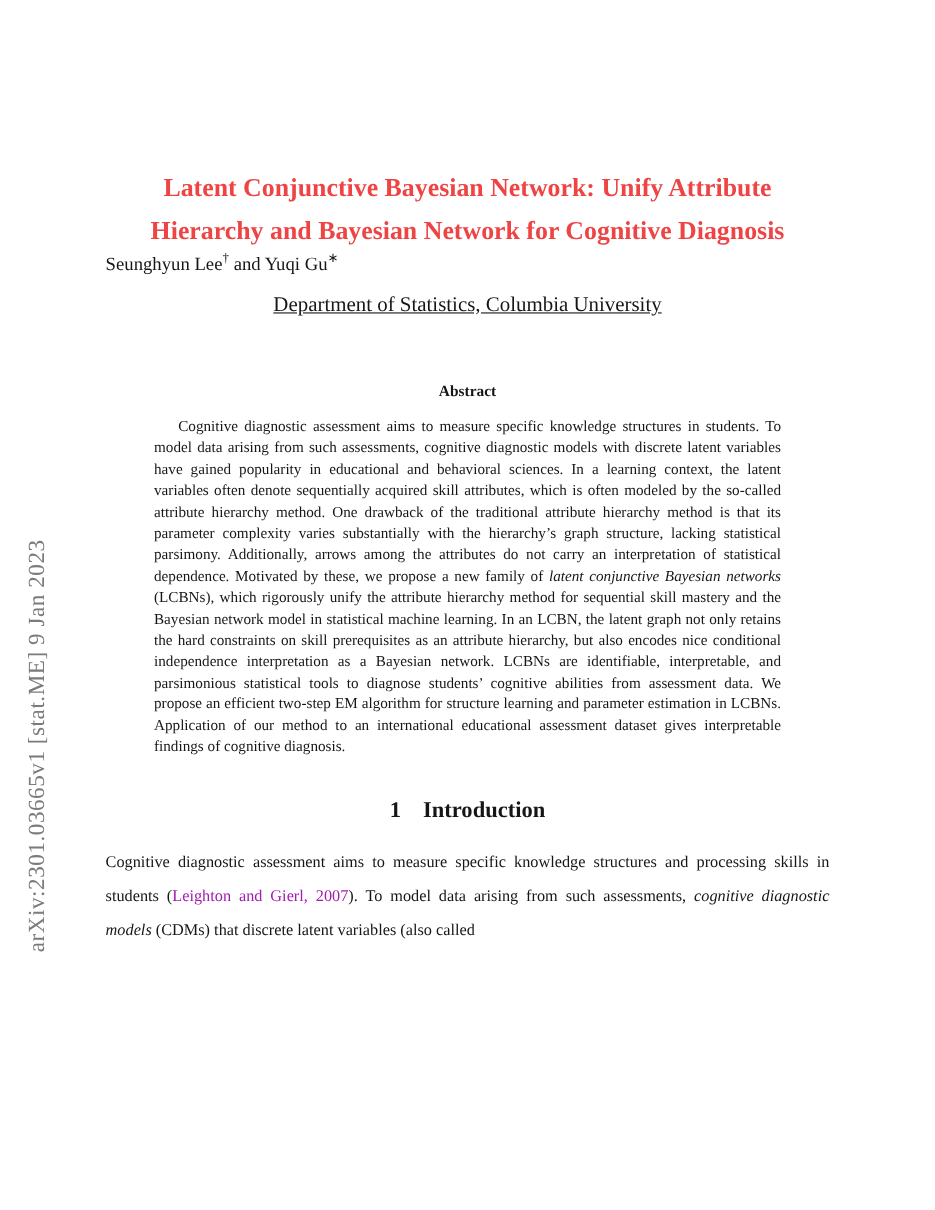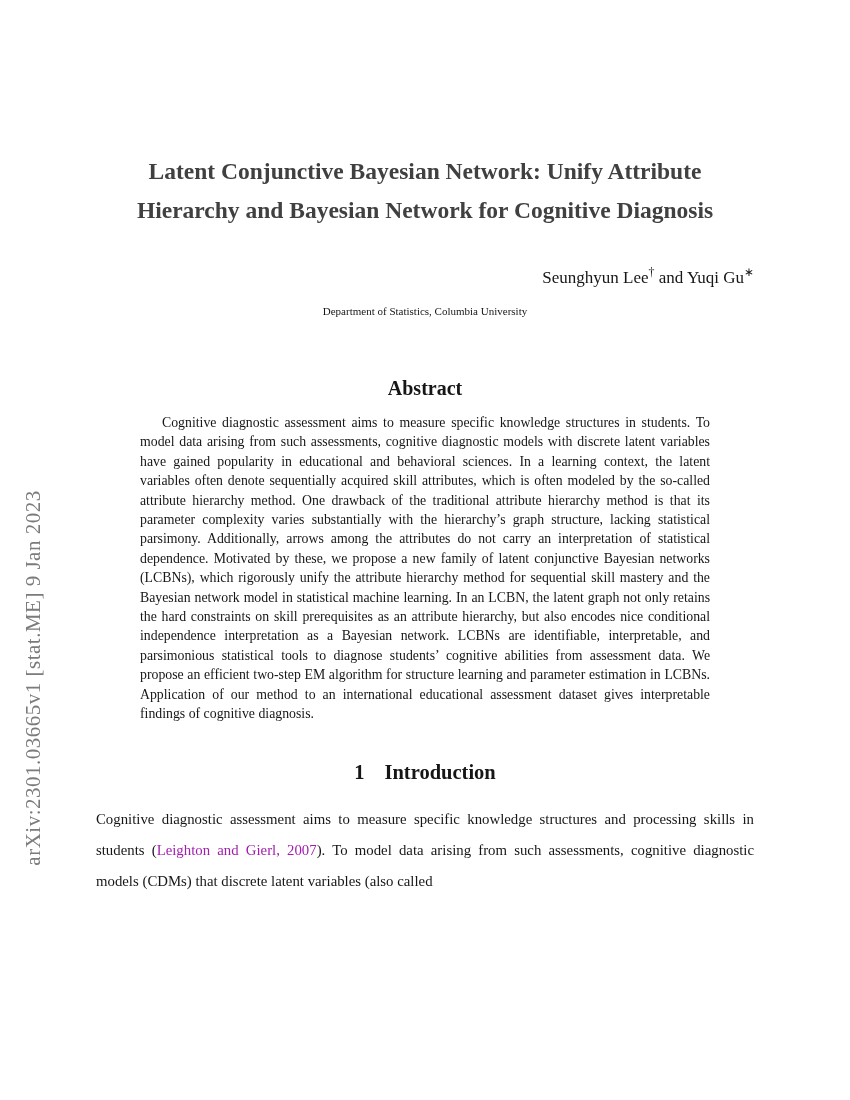--- a/index.html
+++ b/index.html
@@ -26,48 +26,48 @@
     white-space:nowrap;
   }
 
   .content { padding:0 96px; }
 
   .title {
     margin-top:152px;
     text-align:center;
     font-size:23.5px;
     line-height:39px;
-    color:#404040;
+    color:#ef4444;
   }
   .authors {
-    margin-top:38px;
-    text-align:right;
+    text-align:left;
     font-size:17px;
   }
   .authors sup, .fn sup { font-size:70%; vertical-align:super; line-height:0; }
   .affiliation {
     margin-top:17px;
     text-align:center;
-    font-size:11px;
+    font-size:19px;
+    text-decoration:underline;
   }
 
   .abstract-heading {
     margin-top:60px;
     text-align:center;
     font-weight:bold;
-    font-size:20px;
+    font-size:14px;
   }
   .abstract-body {
     margin:13px 44px 0 44px;
     font-size:13.8px;
     line-height:19.4px;
     text-align:justify;
     text-indent:22px;
   }
-  .italic { }
+  .italic { font-style:italic; }
 
   .keywords {
     margin-top:22px;
     font-size:14.6px;
     line-height:21px;
     text-align:justify;
   }
   .keywords .kw-label { font-weight:bold; }
 
   .section-heading {

